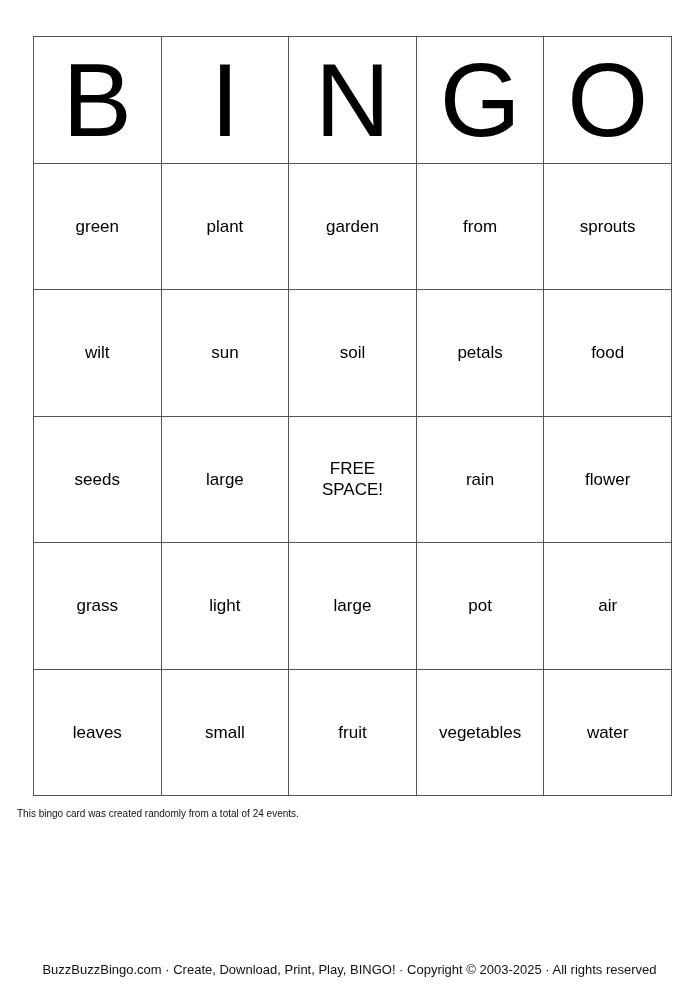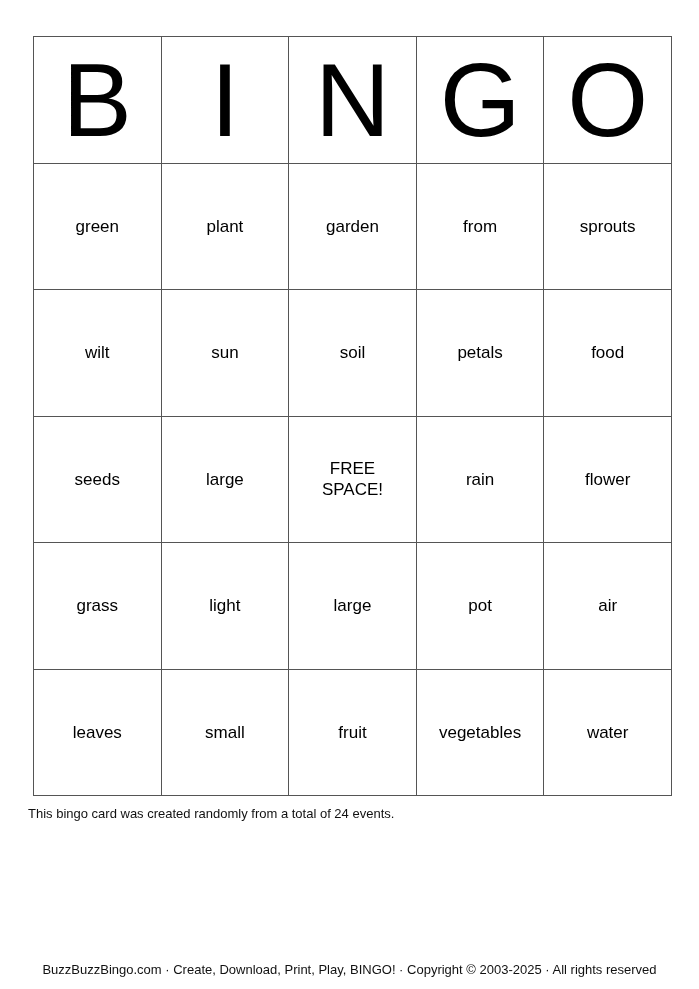--- a/index.html
+++ b/index.html
@@ -3,21 +3,21 @@
 <meta charset="utf-8">
 <style>
   html, body { margin: 0; padding: 0; background: #ffffff; }
   body { width: 699px; height: 989px; position: relative; overflow: hidden;
          font-family: "Liberation Sans", sans-serif; color: #000; }
   .card { position: absolute; left: 33px; top: 36px; width: 633px; height: 759px;
           border-collapse: collapse; table-layout: fixed; }
   .card td { border: 1px solid #555; text-align: center; vertical-align: middle;
              width: 126.6px; height: 125.5px; padding: 0; font-size: 17px; line-height: 21px; }
   .card td.hdr { font-size: 104px; line-height: 104px; }
-  .note { position: absolute; left: 28px; top: 807px; font-size: 13px; line-height: 13px; color: #111; }
+  .note { position: absolute; left: 17px; top: 807px; font-size: 10px; line-height: 13px; color: #111; }
   .footer { position: absolute; left: 0; width: 699px; top: 962px; text-align: center;
             font-size: 13px; color: #111; }
 </style>
 </head>
 <body>
 
 <table class="card">
   <tbody>
       <tr>
     <td class="hdr">B</td>

